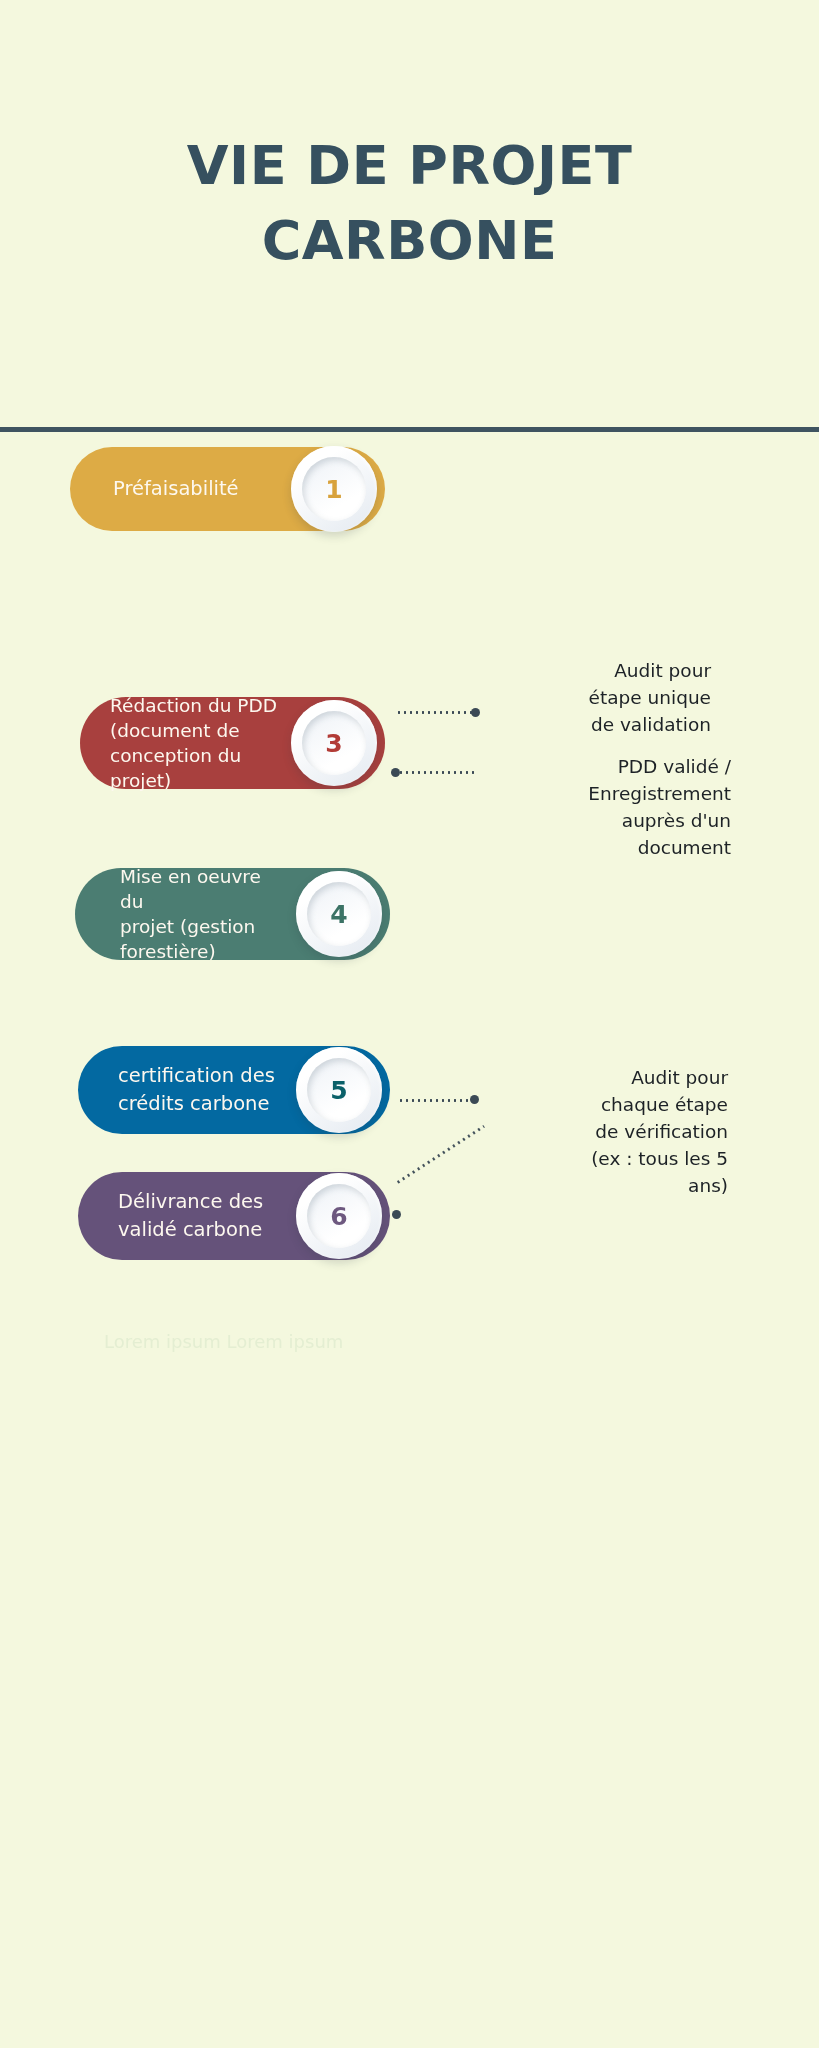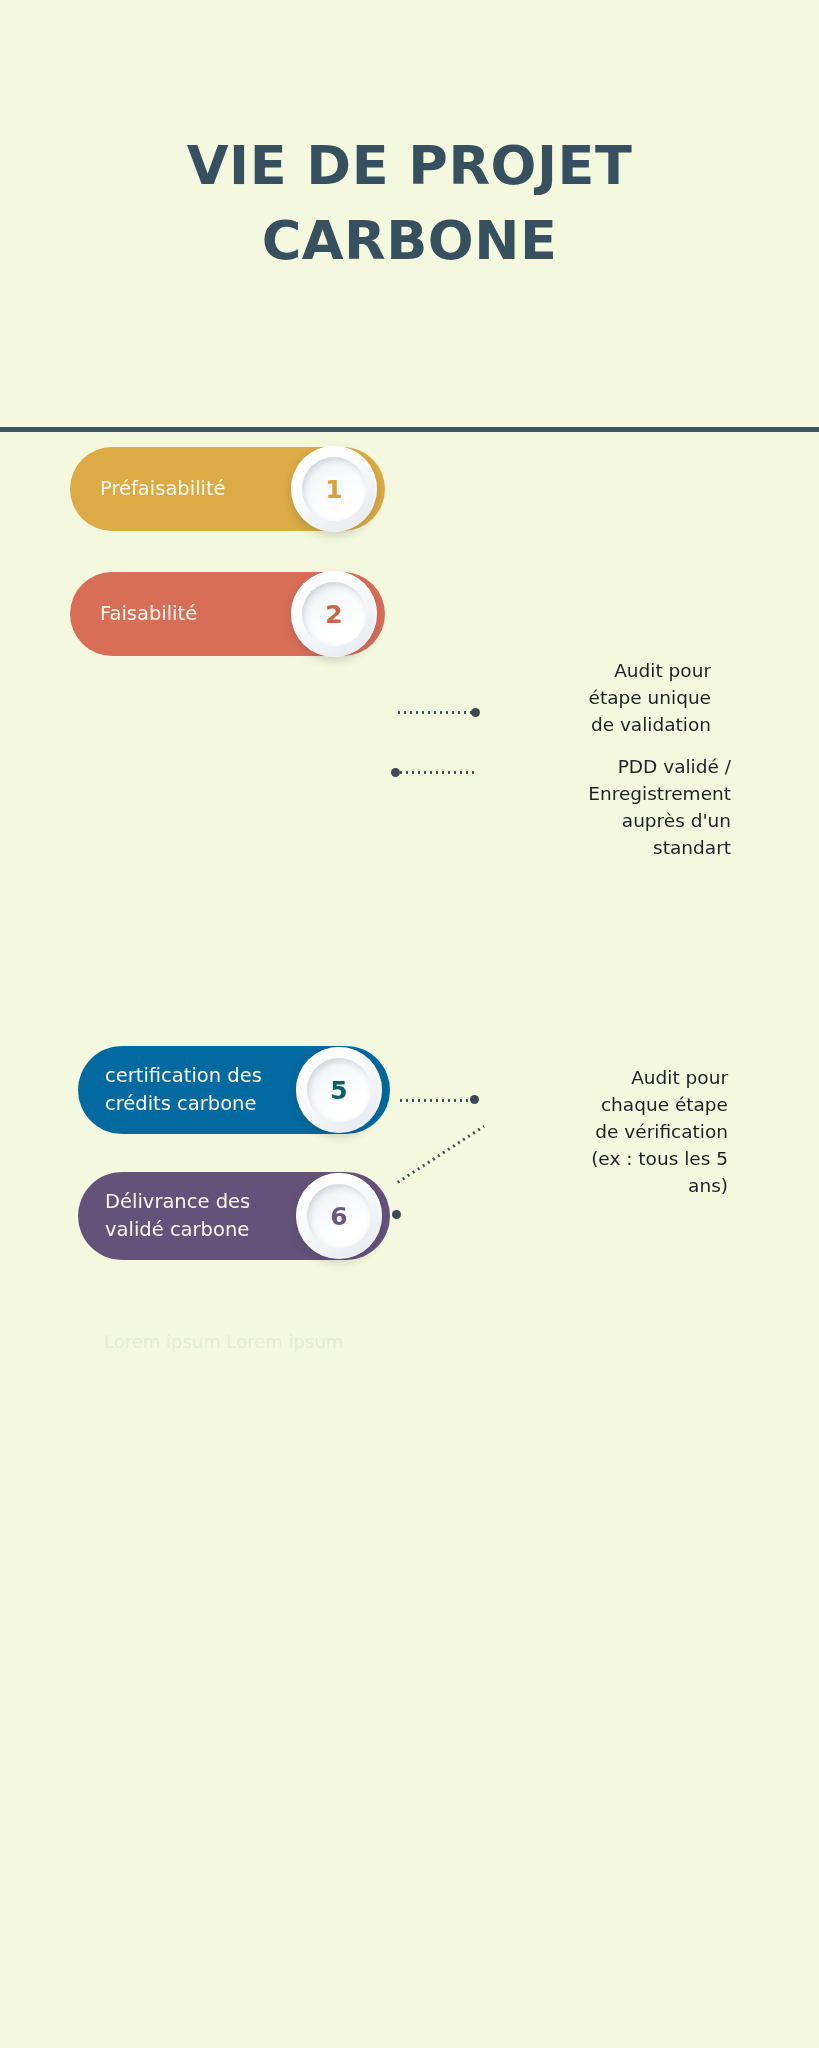--- a/index.html
+++ b/index.html
@@ -71,20 +71,21 @@
   .step-label {
     color: #fdf8ef;
     font-family: "DejaVu Sans", sans-serif;
     font-size: 19.5px;
     line-height: 28px;
     font-weight: 400;
     padding-left: 30px;
     padding-right: 6px;
     flex: 1 1 auto;
     white-space: pre-line;
+    margin-left: 13px;
   }
 
   
   .step-badge {
     position: relative;
     flex: 0 0 auto;
     width: 86px;
     height: 86px;
     margin-right: 8px;
     border-radius: 50%;
@@ -173,28 +174,38 @@
 
   <div id="steps">
 
     <div class="step" style="left:70px; top:447px; width:315px; height:84px; background:#ddab45;">
       <div class="step-label">Préfaisabilité</div>
       <div class="step-badge">
         <span class="badge-number" style="color:#d8a23c;">1</span>
       </div>
     </div>
 
-    <div class="step" style="left:70px; top:572px; width:315px; height:84px; background:#d96e58;">
-      <div class="step-label">Faisabilité</div>
-      <div class="step-badge">
-        <span class="badge-number" style="color:#cf6347;">2</span>
-      </div>
-    </div>
-
-
+
+    <div class="step" style="left:80px; top:697px; width:305px; height:92px; background:#a8403e;">
+      <div class="step-label" style="padding-left:17px; font-size:18.5px; line-height:25px;">Rédaction du PDD
+(document de
+conception du projet)</div>
+      <div class="step-badge">
+        <span class="badge-number" style="color:#b23b36;">3</span>
+      </div>
+    </div>
+
+    <div class="step" style="left:75px; top:868px; width:315px; height:92px; background:#4b7d72;">
+      <div class="step-label" style="padding-left:32px; font-size:18.5px; line-height:25px;">Mise en oeuvre du
+projet  (gestion
+forestière)</div>
+      <div class="step-badge">
+        <span class="badge-number" style="color:#3c7366;">4</span>
+      </div>
+    </div>
 
     <div id="ghost-text">Lorem ipsum Lorem ipsum</div>
 
     <div class="step" style="left:78px; top:1046px; width:312px; height:88px; background:#0369a1;">
       <div class="step-label" style="padding-left:27px;">certification des
 crédits carbone</div>
       <div class="step-badge">
         <span class="badge-number" style="color:#0a6069;">5</span>
       </div>
     </div>
@@ -215,21 +226,21 @@
     <div class="connector-dot" style="left:471px; top:708px;"></div>
     <div class="annotation" style="left:481px; top:657px; width:230px;">Audit pour
 étape unique
 de validation</div>
 
     <div class="connector" style="left:398px; top:771px; width:76px;"></div>
     <div class="connector-dot" style="left:391px; top:768px;"></div>
     <div class="annotation" style="left:481px; top:753px; width:250px;">PDD validé /
 Enregistrement
 auprès d'un
-standart</div>
+document</div>
 
     <div class="connector" style="left:398px; top:1099px; width:78px;"></div>
     <div class="connector-dot" style="left:470px; top:1095px;"></div>
     <div class="connector" style="left:396px; top:1182px; width:105px; transform-origin:left center; transform:rotate(-33deg);"></div>
     <div class="connector-dot" style="left:392px; top:1210px;"></div>
     <div class="annotation" style="left:488px; top:1064px; width:240px;">Audit pour
 chaque étape
 de vérification
 (ex : tous les 5
 ans)</div>

